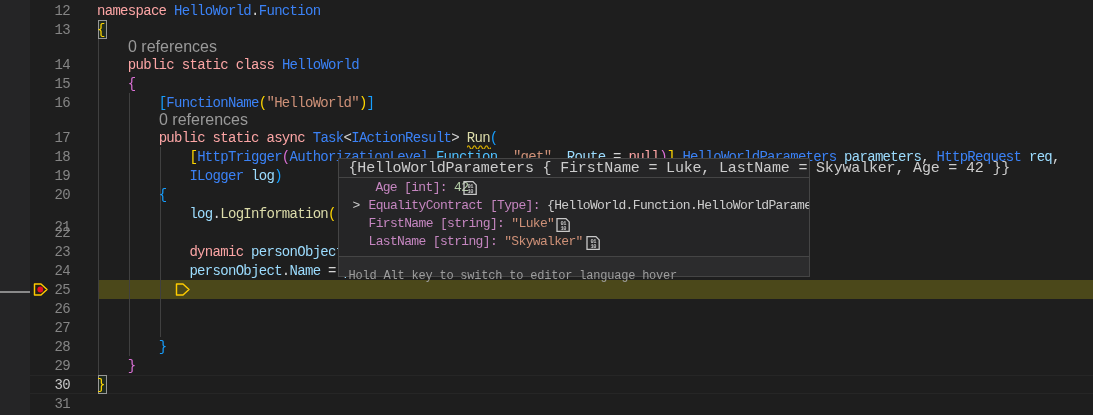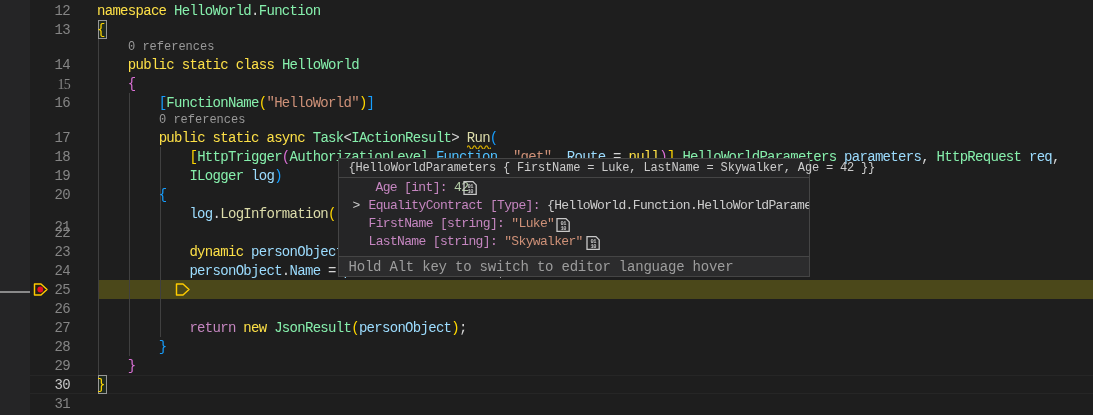--- a/index.html
+++ b/index.html
@@ -1,23 +1,23 @@
 <!DOCTYPE html>
 <html><head>
 <meta charset="utf-8">
 <style>
   html,body{margin:0;padding:0;background:#1e1e1e;width:1093px;height:415px;overflow:hidden;}
   #page{position:relative;width:1093px;height:415px;background:#1e1e1e;
     font-family:"Liberation Mono",monospace;font-size:14px;letter-spacing:-0.70px;color:#d4d4d4;}
   .ln{position:absolute;left:28px;width:42px;height:19px;line-height:19px;padding-top:1.5px;text-align:right;color:#858585;}
   .cl{position:absolute;left:97px;height:19px;line-height:19px;padding-top:1.5px;white-space:pre;}
-  .lens{position:absolute;height:16px;line-height:16px;font-family:Liberation Mono, monospace;
-    font-size:12px;letter-spacing:0;color:#999999;}
+  .lens{position:absolute;height:16px;line-height:16px;font-family:Liberation Sans, sans-serif;
+    font-size:16px;letter-spacing:0;color:#999999;}
   .ig{position:absolute;width:1px;background:#404040;}
-  .b{color:#fde047}.t{color:#86efac}.v{color:#9cdcfe}.p{color:#c586c0}.y{color:#dcdcaa}
+  .b{color:#fca5a5}.t{color:#3b82f6}.v{color:#9cdcfe}.p{color:#c586c0}.y{color:#dcdcaa}
   .s{color:#ce9178}.w{color:#d4d4d4}.g1{color:#ffd700}.g2{color:#da70d6}.g3{color:#179fff}
   .cb{color:#4fc1ff}.n{color:#b5cea8}
 </style>
 </head>
 <body>
 <div id="page">
 
   <div style="position:absolute;left:0;top:0;width:30px;height:415px;background:#252526;"></div>
   <div style="position:absolute;left:0;top:291px;width:30px;height:2px;background:#8a8a8a;"></div>
 
@@ -28,21 +28,21 @@
   <div class="ig" style="left:98px;top:38.5px;height:336px;"></div>
   <div class="ig" style="left:129px;top:92.5px;height:263px;"></div>
   <div class="ig" style="left:160px;top:146.5px;height:190px;"></div>
 
   <div style="position:absolute;left:97.5px;top:20px;width:9px;height:19px;border:1.5px solid #989898;background:#202b20;box-sizing:border-box;"></div>
   <div style="position:absolute;left:97.5px;top:375px;width:9px;height:19px;border:1.5px solid #989898;background:#202b20;box-sizing:border-box;"></div>
 
   <div class="ln" style="top:0.5px;">12</div>
   <div class="ln" style="top:19.5px;">13</div>
   <div class="ln" style="top:54.5px;">14</div>
-  <div class="ln" style="top:73.5px;font-family:Liberation Serif, serif;">15</div>
+  <div class="ln" style="top:73.5px;">15</div>
   <div class="ln" style="top:92.5px;">16</div>
   <div class="ln" style="top:127.5px;">17</div>
   <div class="ln" style="top:146.5px;">18</div>
   <div class="ln" style="top:165.5px;">19</div>
   <div class="ln" style="top:184.5px;">20</div>
   <div class="ln" style="top:216px;">21</div>
   <div class="ln" style="top:222.5px;">22</div>
   <div class="ln" style="top:241.5px;">23</div>
   <div class="ln" style="top:260.5px;">24</div>
   <div class="ln" style="top:279.5px;">25</div>
@@ -60,51 +60,50 @@
   <div class="cl" style="top:73.5px;">    <span class="g2">{</span></div>
   <div class="cl" style="top:92.5px;">        <span class="g3">[</span><span class="t">FunctionName</span><span class="g1">(</span><span class="s">"HelloWorld"</span><span class="g1">)</span><span class="g3">]</span></div>
   <div class="lens" style="left:159px;top:111.5px;">0 references</div>
   <div class="cl" style="top:127.5px;">        <span class="b">public</span> <span class="b">static</span> <span class="b">async</span> <span class="t">Task</span><span class="w">&lt;</span><span class="t">IActionResult</span><span class="w">&gt;</span> <span class="y">Run</span><span class="g3">(</span></div>
   <div class="cl" style="top:146.5px;">            <span class="g1">[</span><span class="t">HttpTrigger</span><span class="g2">(</span><span class="t">AuthorizationLevel</span><span class="w">.</span><span class="cb">Function</span><span class="w">,</span> <span class="s">"get"</span><span class="w">,</span> <span class="v">Route</span> <span class="w">=</span> <span class="b">null</span><span class="g2">)</span><span class="g1">]</span> <span class="t">HelloWorldParameters</span> <span class="v">parameters</span><span class="w">,</span> <span class="t">HttpRequest</span> <span class="v">req</span><span class="w">,</span></div>
   <div class="cl" style="top:165.5px;">            <span class="t">ILogger</span> <span class="v">log</span><span class="g3">)</span></div>
   <div class="cl" style="top:184.5px;">        <span class="g3">{</span></div>
   <div class="cl" style="top:203.5px;">            <span class="v">log</span><span class="w">.</span><span class="y">LogInformation</span><span class="g1">(</span></div>
   <div class="cl" style="top:241.5px;">            <span class="b">dynamic</span> <span class="v">personObject</span> <span class="w">=</span> <span class="b">new</span> <span class="t">JObject</span><span class="g1">()</span><span class="w">;</span></div>
   <div class="cl" style="top:260.5px;">            <span class="v">personObject</span><span class="w">.</span><span class="v">Name</span> <span class="w">=</span> <span class="v">parameters</span><span class="w">.</span><span class="v">FirstName</span><span class="w">;</span></div>
-  <div class="cl" style="top:317.5px;">            <span class="p">return</span> <span class="b">new</span> <span class="t">JsonResult</span><span class="g1">(</span><span class="v">personObject</span><span class="g1">)</span><span class="w">;</span></div>
   <div class="cl" style="top:336.5px;">        <span class="g3">}</span></div>
   <div class="cl" style="top:355.5px;">    <span class="g2">}</span></div>
   <div class="cl" style="top:374.5px;"><span class="g1">}</span></div>
 
   <svg style="position:absolute;left:467px;top:142.5px;" width="24" height="6" viewBox="0 0 24 6">
     <path d="M0 4.5 Q1.5 1.2 3 4.5 T6 4.5 T9 4.5 T12 4.5 T15 4.5 T18 4.5 T21 4.5 T24 4.5" fill="none" stroke="#cfa700" stroke-width="1.25"></path>
   </svg>
 
   <svg style="position:absolute;left:33px;top:282px;" width="16" height="15" viewBox="0 0 16 15">
     <path d="M1.5 2 H8 L14 7.5 L8 13 H1.5 Z" fill="#261f16" stroke="#ffcc00" stroke-width="1.45" stroke-linejoin="round"></path>
     <circle cx="7.3" cy="7.5" r="2.9" fill="#e81123"></circle>
   </svg>
 
   <svg style="position:absolute;left:175px;top:282px;" width="16" height="15" viewBox="0 0 16 15">
     <path d="M1.5 2 H8 L14 7.5 L8 13 H1.5 Z" fill="none" stroke="#ffcc00" stroke-width="1.45" stroke-linejoin="round"></path>
   </svg>
 
   <div id="tip" style="position:absolute;left:337.5px;top:158.4px;width:472px;height:119px;background:#252526;border:1px solid #454545;box-sizing:border-box;">
     <div style="position:absolute;left:0;top:0;width:100%;height:19px;border-bottom:1px solid #454545;box-sizing:border-box;">
-      <div style="position:absolute;left:10px;top:0;height:19px;line-height:19px;white-space:pre;font-size:12px;letter-spacing:-0.18px;color:#cccccc;">{HelloWorldParameters { FirstName = Luke, LastName = Skywalker, Age = 42 }}</div>
+      <div style="position:absolute;left:10px;top:0;height:19px;line-height:19px;white-space:pre;font-size:15px;letter-spacing:-0.18px;color:#cccccc;">{HelloWorldParameters { FirstName = Luke, LastName = Skywalker, Age = 42 }}</div>
     </div>
     <div style="position:absolute;left:0;top:19px;width:100%;height:80px;overflow:hidden;font-size:13px;letter-spacing:-0.66px;">
       <div style="position:absolute;left:37px;top:1px;height:18px;line-height:18px;white-space:pre;"><span class="p">Age [int]:</span> <span class="n">42</span></div>
       <div style="position:absolute;left:14px;top:19px;height:18px;line-height:18px;white-space:pre;color:#cccccc;">&gt;</div>
       <div style="position:absolute;left:30px;top:19px;height:18px;line-height:18px;white-space:pre;"><span class="p">EqualityContract [Type]:</span> <span style="color:#cccccc;">{HelloWorld.Function.HelloWorldParameters}</span></div>
       <div style="position:absolute;left:30px;top:37px;height:18px;line-height:18px;white-space:pre;"><span class="p">FirstName [string]:</span> <span class="s">"Luke"</span></div>
       <div style="position:absolute;left:30px;top:55px;height:18px;line-height:18px;white-space:pre;"><span class="p">LastName [string]:</span> <span class="s">"Skywalker"</span></div>
     </div>
     <div style="position:absolute;left:0;bottom:0;width:100%;height:20px;background:#2c2c2d;border-top:1px solid #454545;box-sizing:border-box;">
-      <div style="position:absolute;left:10px;top:1px;height:26px;line-height:18px;white-space:pre;font-size:14px;letter-spacing:-0.21px;color:#9d9d9d;">Hold Alt key to switch to editor language hover</div>
+      <div style="position:absolute;left:10px;top:10px;height:26px;line-height:18px;white-space:pre;font-size:12px;letter-spacing:-0.21px;color:#9d9d9d;">Hold Alt key to switch to editor language hover</div>
     </div>
 
     <svg id="ic1" style="position:absolute;left:124px;top:21.5px;" width="14" height="14" viewBox="0 0 14 14">
       <path d="M1 0.5 H9.8 L13.2 3.9 V13.5 H1 Z" fill="none" stroke="#c8c8c8" stroke-width="1.3"></path>
       <text x="7.2" y="6.9" font-size="5.4" font-weight="bold" fill="#c8c8c8" text-anchor="middle" font-family="Liberation Mono" letter-spacing="-0.5">01</text>
       <text x="7.2" y="12" font-size="5.4" font-weight="bold" fill="#c8c8c8" text-anchor="middle" font-family="Liberation Mono" letter-spacing="-0.5">10</text>
     </svg>
     <svg id="ic2" style="position:absolute;left:217.5px;top:58.5px;" width="14" height="14" viewBox="0 0 14 14">
       <path d="M1 0.5 H9.8 L13.2 3.9 V13.5 H1 Z" fill="none" stroke="#c8c8c8" stroke-width="1.3"></path>
       <text x="7.2" y="6.9" font-size="5.4" font-weight="bold" fill="#c8c8c8" text-anchor="middle" font-family="Liberation Mono" letter-spacing="-0.5">01</text>

